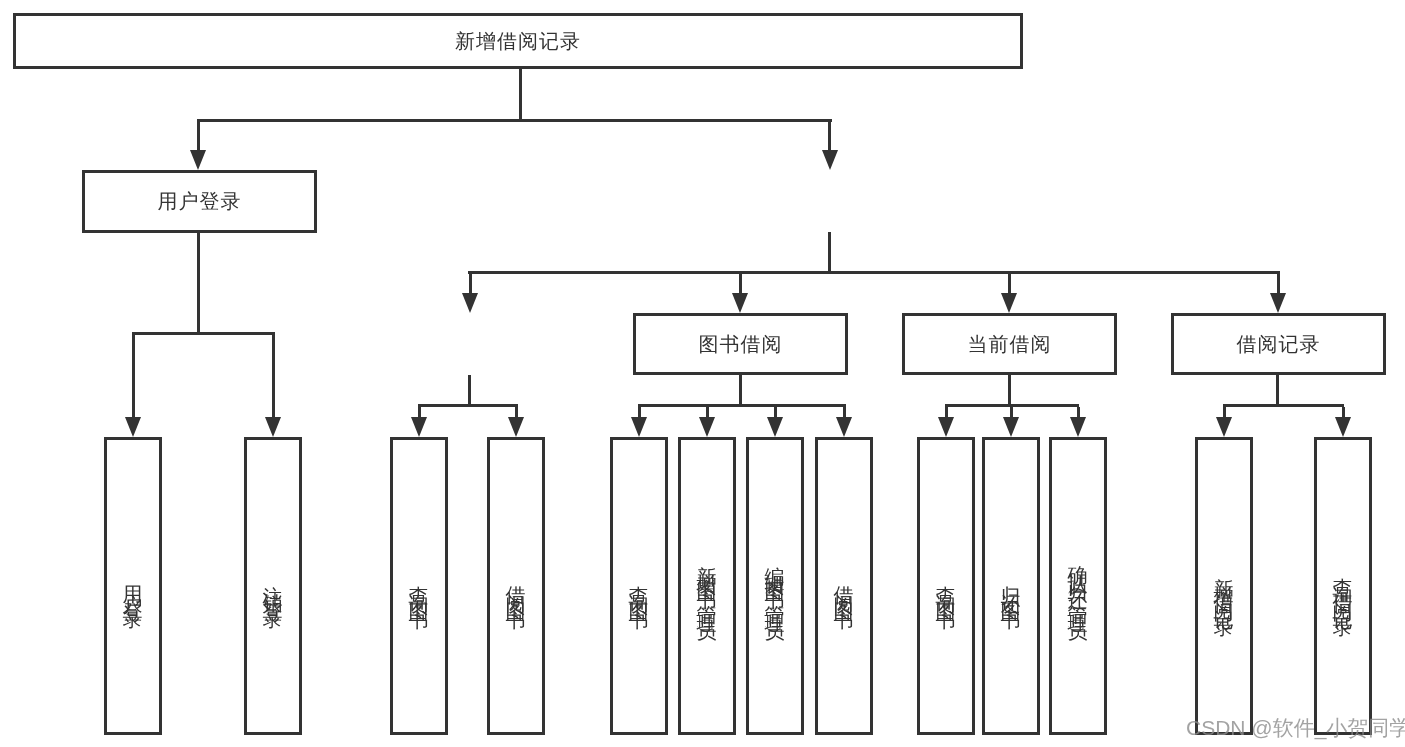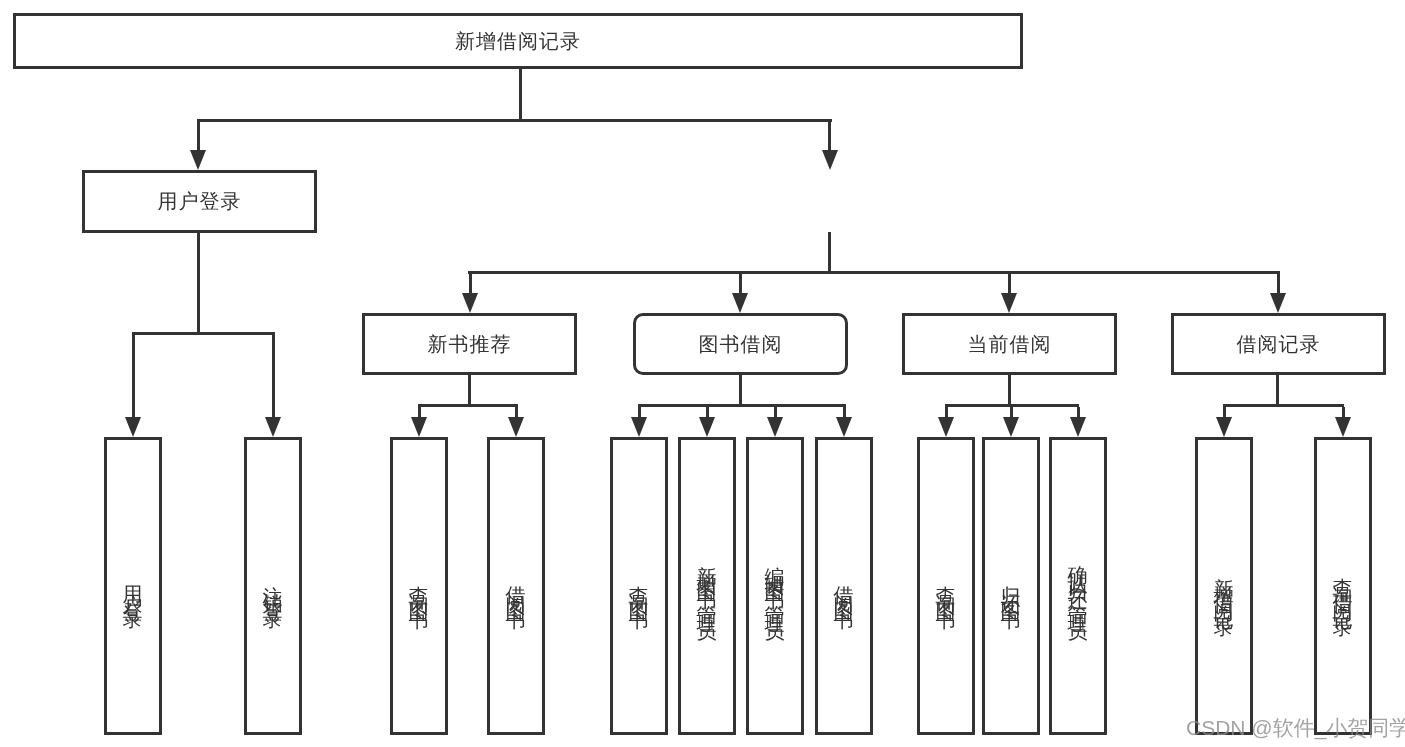--- a/index.html
+++ b/index.html
@@ -73,24 +73,21 @@
 <div class="stage">
 
   <div class="box" style="left:13px; top:13px; width:1010px; height:56px;">
     <span class="label">新增借阅记录</span>
   </div>
 
   <div class="box" style="left:82px; top:170px; width:235px; height:63px;">
     <span class="label">用户登录</span>
   </div>
 
-  <div class="box" style="left:362px; top:313px; width:215px; height:62px;">
-    <span class="label">新书推荐</span>
-  </div>
-  <div class="box" style="left:633px; top:313px; width:215px; height:62px;border-radius:10px;">
+  <div class="box" style="left:633px; top:313px; width:215px; height:62px;">
     <span class="label">图书借阅</span>
   </div>
   <div class="box" style="left:902px; top:313px; width:215px; height:62px;">
     <span class="label">当前借阅</span>
   </div>
   <div class="box" style="left:1171px; top:313px; width:215px; height:62px;">
     <span class="label">借阅记录</span>
   </div>
 
   <div class="leaf" style="left:104px;">

